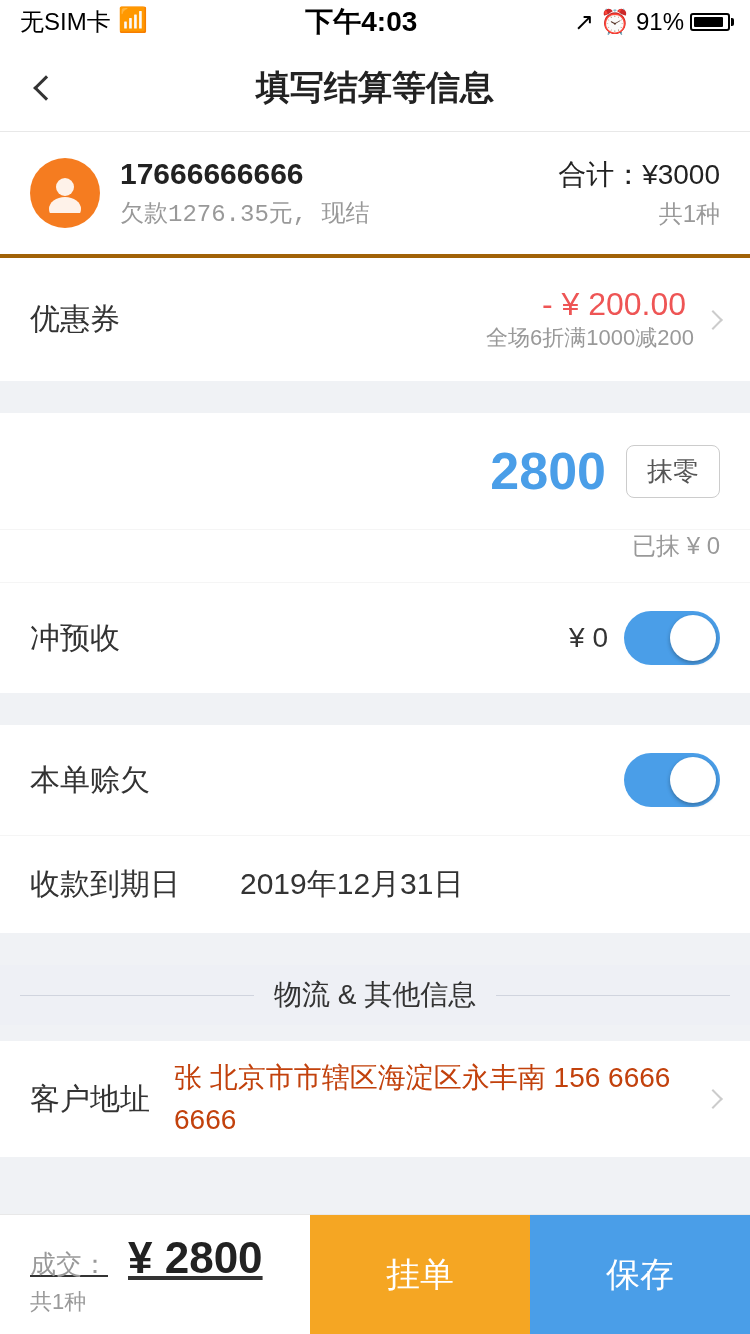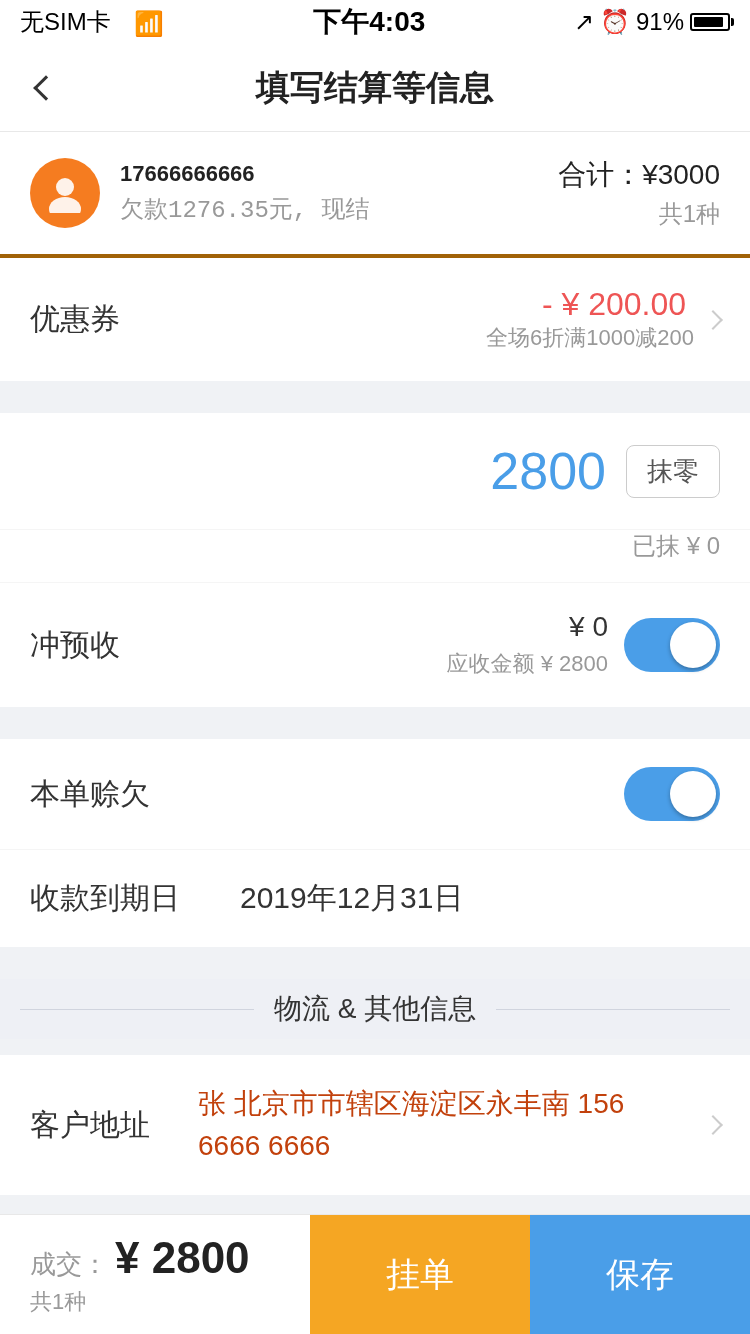--- a/index.html
+++ b/index.html
@@ -17,21 +17,21 @@
       width: 750px;
       height: 44px;
       background: #fff;
       display: flex;
       align-items: center;
       justify-content: space-between;
       padding: 0 20px;
       font-size: 24px;
       color: #000;
     }
-    .status-left { display: flex; align-items: flex-end; gap: 24px; }
+    .status-left { display: flex; align-items: flex-start; gap: 8px; }
     .status-center { font-weight: 600; font-size: 28px; }
     .status-right { display: flex; align-items: center; gap: 6px; font-size: 24px; }
     .battery-icon {
       width: 40px; height: 18px;
       border: 2px solid #000; border-radius: 3px;
       position: relative; display: inline-flex; align-items: center; padding: 2px;
     }
     .battery-icon::after {
       content: '';
       position: absolute; right: -6px; top: 50%; transform: translateY(-50%);
@@ -83,21 +83,21 @@
       padding: 24px 30px;
       background: #fff;
     }
     .avatar {
       width: 70px; height: 70px; border-radius: 50%;
       background: #f57c20;
       display: flex; align-items: center; justify-content: center;
       margin-right: 20px; flex-shrink: 0;
     }
     .customer-info { flex: 1; }
-    .customer-phone { font-size: 22px; font-weight: 600; color: #222; }
+    .customer-phone { font-size: 30px; font-weight: 600; color: #222; }
     .customer-sub { font-size: 24px; color: #999; margin-top: 6px; font-family: Liberation Mono, monospace; }
     .customer-total { text-align: right; }
     .total-amount { font-size: 28px; color: #222; }
     .total-sub { font-size: 24px; color: #999; margin-top: 4px; }
 
     
     .coupon-row {
       display: flex; align-items: center;
       padding: 28px 30px;
       background: #fff;
@@ -120,21 +120,21 @@
 
     
     .amount-row {
       display: flex; align-items: center;
       padding: 28px 30px;
       background: #fff;
       border-bottom: 1px solid #f5f5f5;
     }
     .row-label { font-size: 30px; color: #333; }
     .row-right { margin-left: auto; display: flex; align-items: center; gap: 20px; }
-    .amount-number { font-size: 52px; font-weight: 400; color: #4a9ee8; }
+    .amount-number { font-size: 52px; font-weight: 700; color: #4a9ee8; }
     .round-btn {
       border: 1px solid #ccc; border-radius: 8px;
       padding: 8px 20px;
       font-size: 26px; color: #555;
       background: #fff;
       cursor: pointer;
     }
 
     
     .sub-row {
@@ -200,23 +200,22 @@
       background: #eef0f5;
       display: flex; align-items: center; justify-content: center; text-align: center;
     }
     .divider-line {
       flex: 1; height: 1px; background: #d0d4de; margin: 0 20px;
     }
 
     
     .address-row {
       display: flex; align-items: center;
-      padding: 28px 30px;
-      background: #fff;
-      gap: 24px;
+      padding: 16px 30px;
+      background: #fff;
     }
     .address-label { font-size: 30px; color: #333; flex-shrink: 0; margin-right: 24px; }
     .address-value { font-size: 28px; color: #c2410c; flex: 1; line-height: 1.5; }
 
     
     .footer-space { height: 140px; background: #f0f2f5; }
 
     
     .bottom-bar {
       position: fixed;
@@ -317,21 +316,20 @@
         <div class="sub-right">已抹  ¥ 0</div>
       </div>
     </div>
 
     <div class="toggle-row">
       <div>
         <div class="toggle-label">冲预收</div>
       </div>
       <div class="toggle-right">
         <div class="toggle-amount">¥ 0</div>
-        <div class="toggle-amount-sub">应收金额 ¥ 2800</div>
       </div>
       <div class="toggle-switch">
         <div class="toggle-knob"></div>
       </div>
     </div>
   </div>
 
   <div class="separator"></div>
 
   <div class="card">
@@ -363,21 +361,21 @@
       <div class="address-value">张 北京市市辖区海淀区永丰南 156 6666 6666</div>
       <div class="chevron-right"></div>
     </div>
   </div>
 
   <div class="footer-space"></div>
 </div>
 
 <div class="bottom-bar">
   <div class="bottom-left">
-    <div style="display:flex;align-items:baseline;gap:7px;">
+    <div style="display:flex;align-items:baseline;gap:20px;text-decoration:underline;">
       <span class="bottom-deal">成交：</span>
       <span class="bottom-amount">¥ 2800</span>
     </div>
     <div class="bottom-sub">共1种</div>
   </div>
   <div class="bottom-btn btn-hold">挂单</div>
   <div class="bottom-btn btn-save">保存</div>
 </div>
 
 </body></html>

